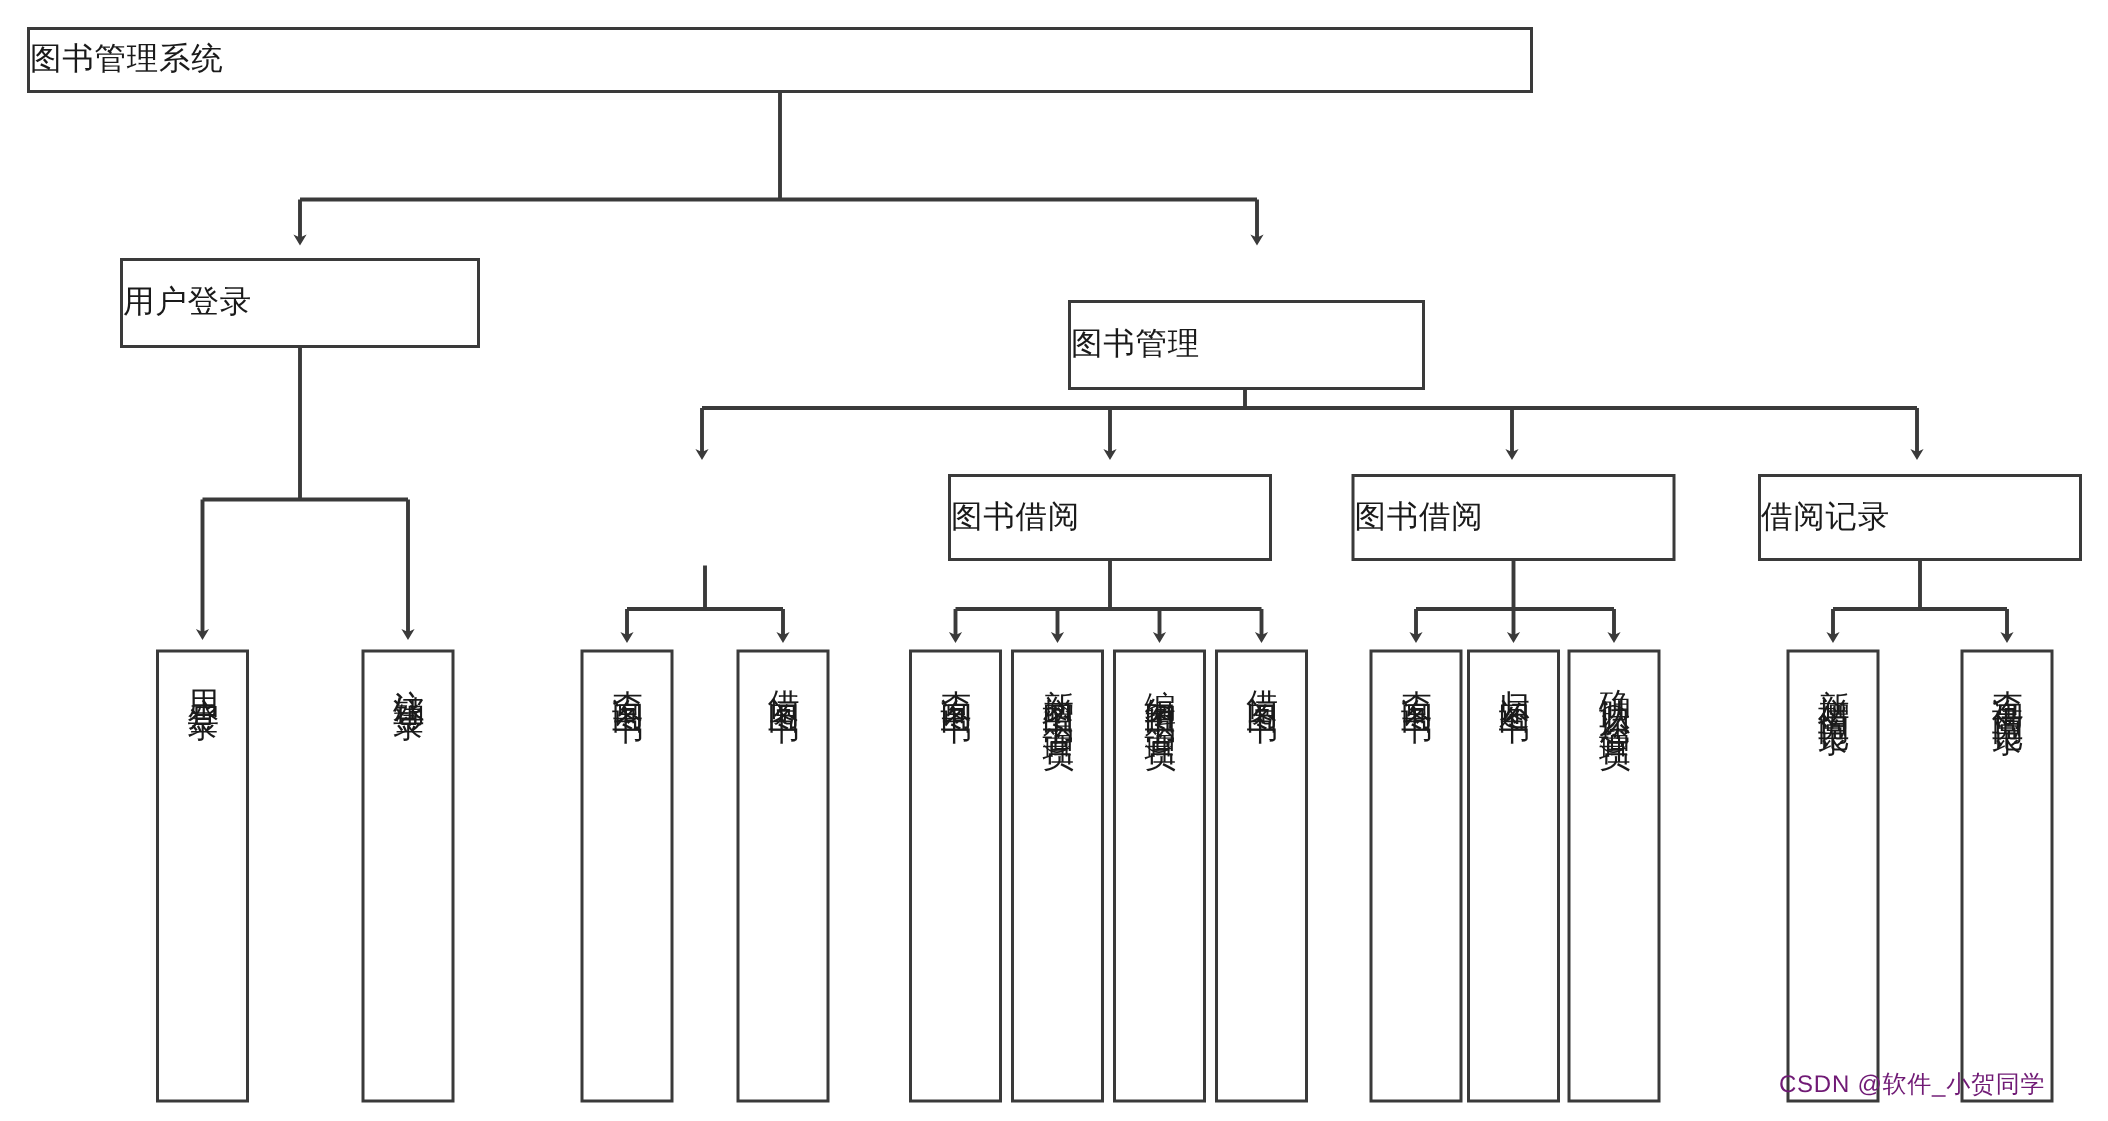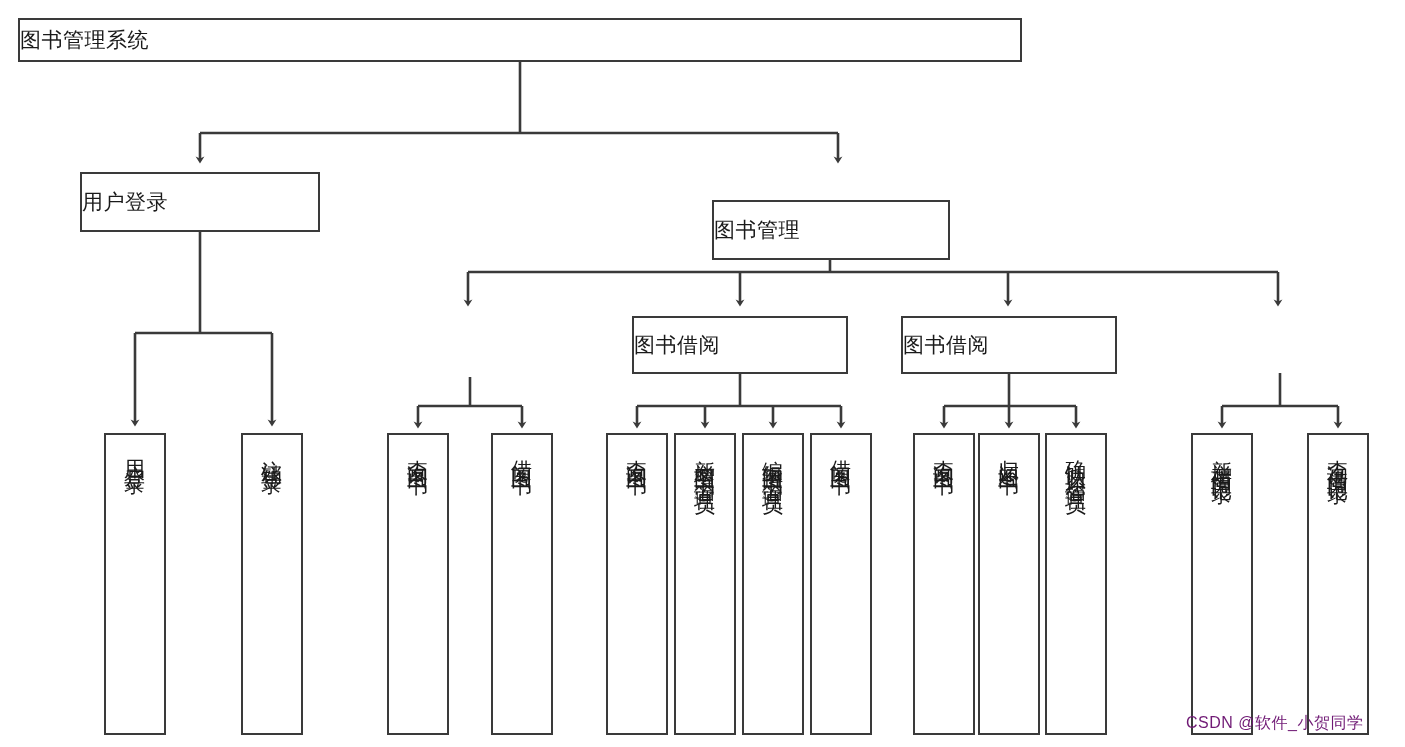--- a/index.html
+++ b/index.html
@@ -137,20 +137,23 @@
   <div class="node horizontal" style="left:712px; top:172px; width:238px; height:60px;margin-top:28px;">
     <span class="node-label">图书管理</span>
   </div>
 
   <div class="node horizontal" style="left:632px; top:316px; width:216px; height:58px;">
     <span class="node-label">图书借阅</span>
   </div>
   <div class="node horizontal" style="left:901px; top:316px; width:216px; height:58px;">
     <span class="node-label">图书借阅</span>
   </div>
+  <div class="node horizontal" style="left:1172px; top:316px; width:216px; height:58px;">
+    <span class="node-label">借阅记录</span>
+  </div>
 
   <div class="node vertical" style="left:104px; top:433px; width:62px; height:302px;">
     <span class="node-label">用户登录</span>
   </div>
   <div class="node vertical" style="left:241px; top:433px; width:62px; height:302px;">
     <span class="node-label">注销登录</span>
   </div>
 
   <div class="node vertical" style="left:387px; top:433px; width:62px; height:302px;">
     <span class="node-label">查询图书</span>

